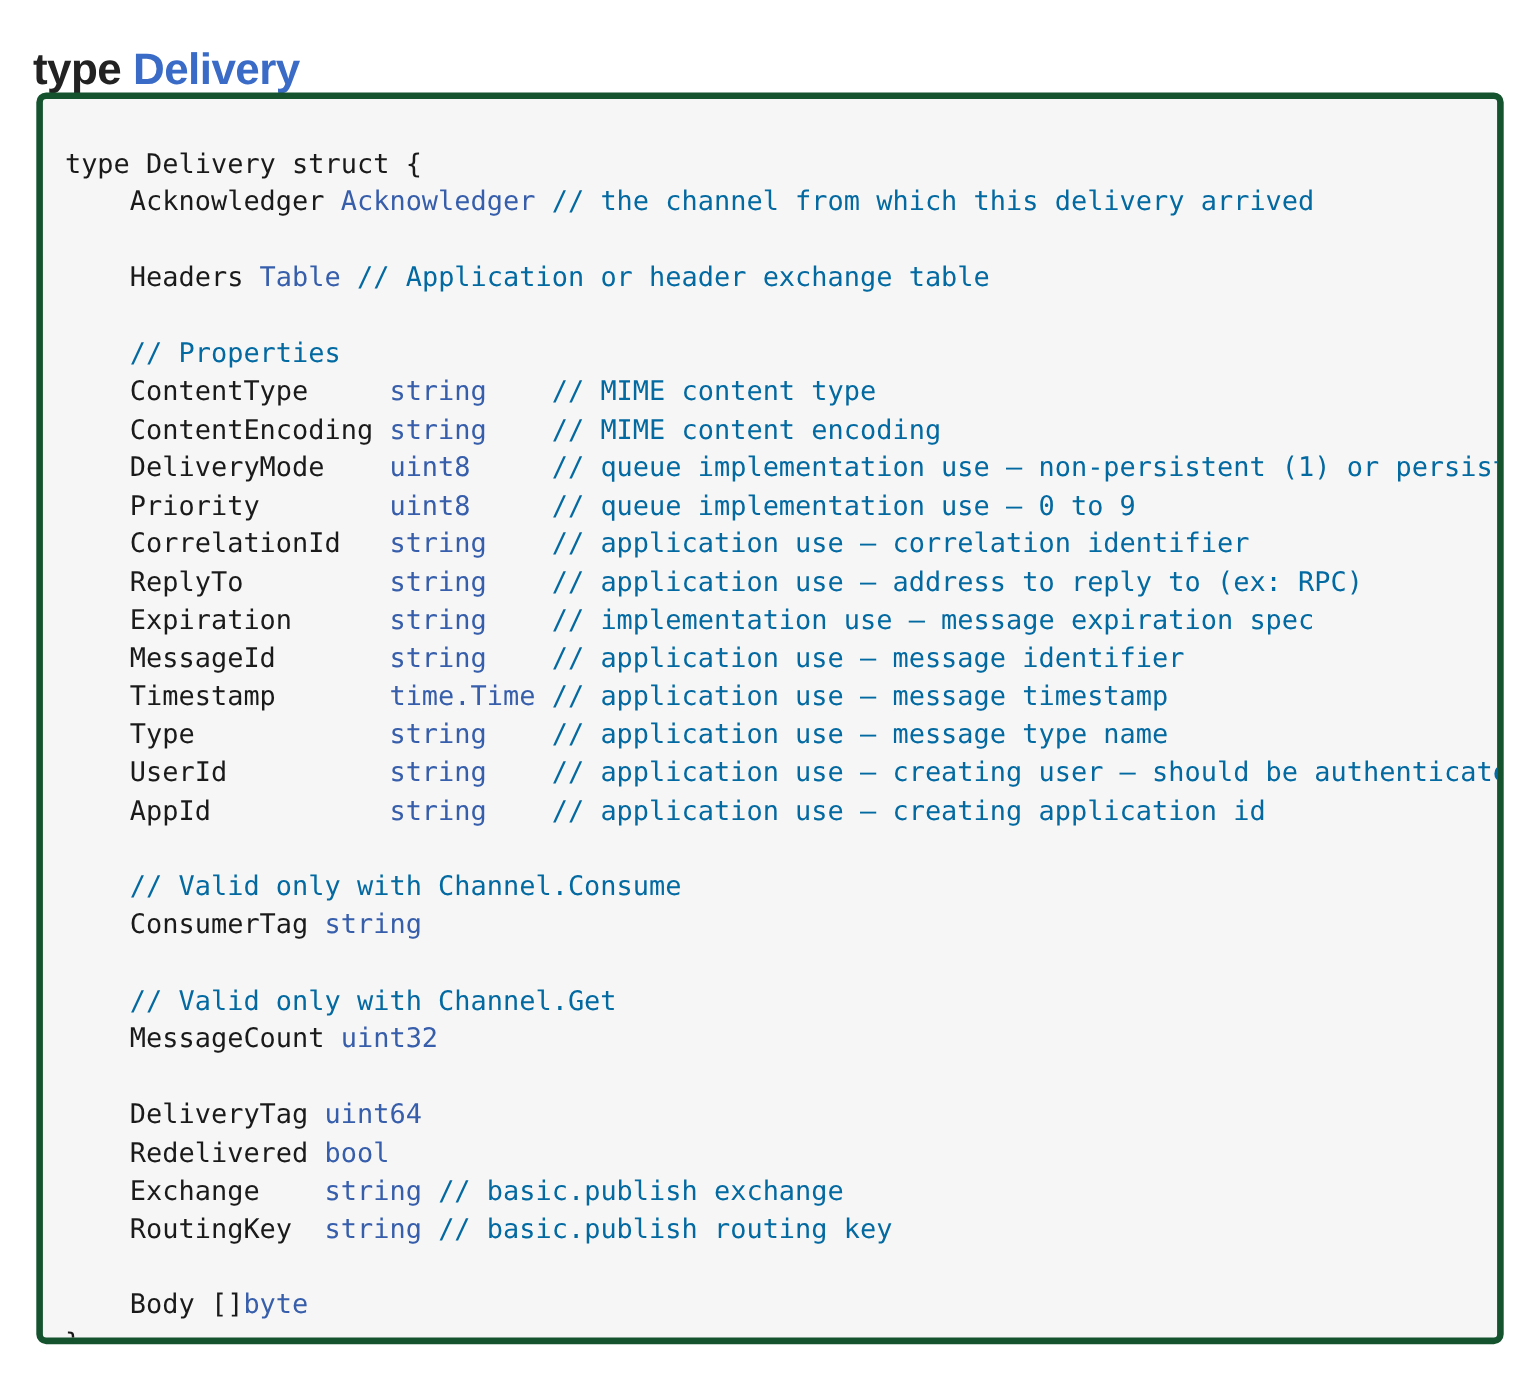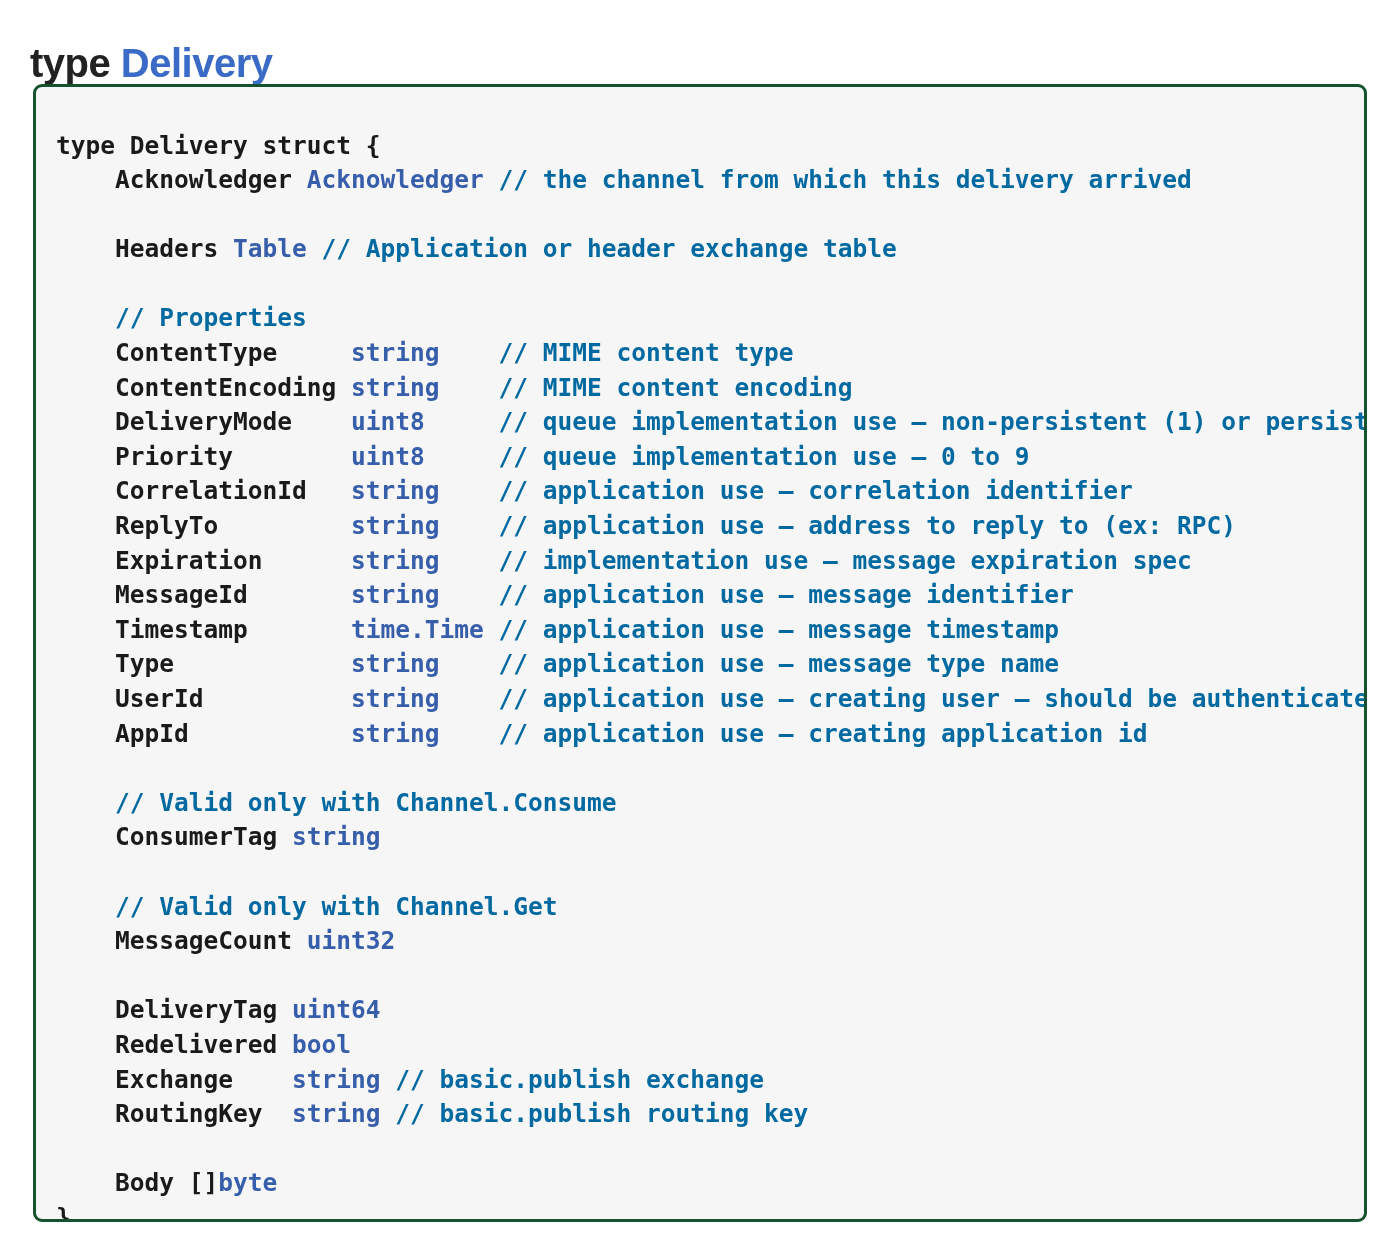--- a/index.html
+++ b/index.html
@@ -38,25 +38,24 @@
   .page-title .typename {
     color: #3a6bc6;
   }
   .code-card {
     position: absolute;
     left: 33px;
     top: 84px;
     width: 1334px;
     height: 1138px;
     background: #f6f6f6;
-    border: 3px solid #14532d;
+    border: 6px solid #14532d;
     border-radius: 9px;
     box-sizing: border-box;
     overflow: hidden;
-    font-weight: bold;
   }
   .code-block {
     position: absolute;
     left: 20px;
     top: 17px;
     font-family: "DejaVu Sans Mono", "Liberation Mono", monospace;
     font-size: 24.5px;
     line-height: 34.6px;
     color: #1a1a1a;
     white-space: pre;

